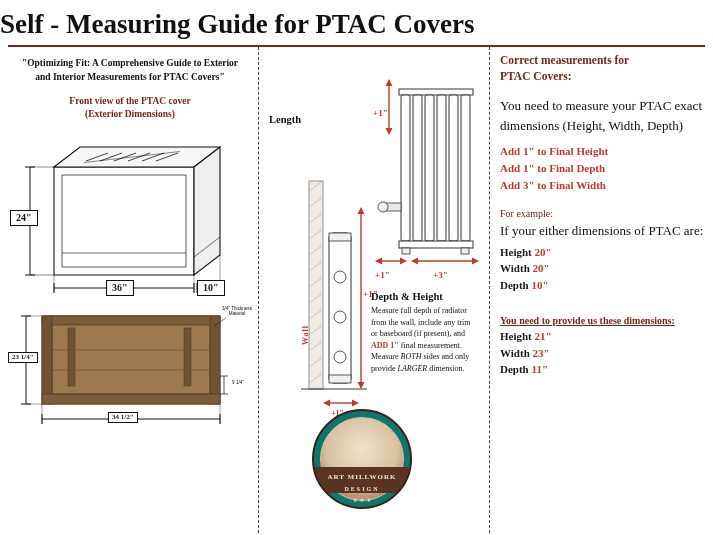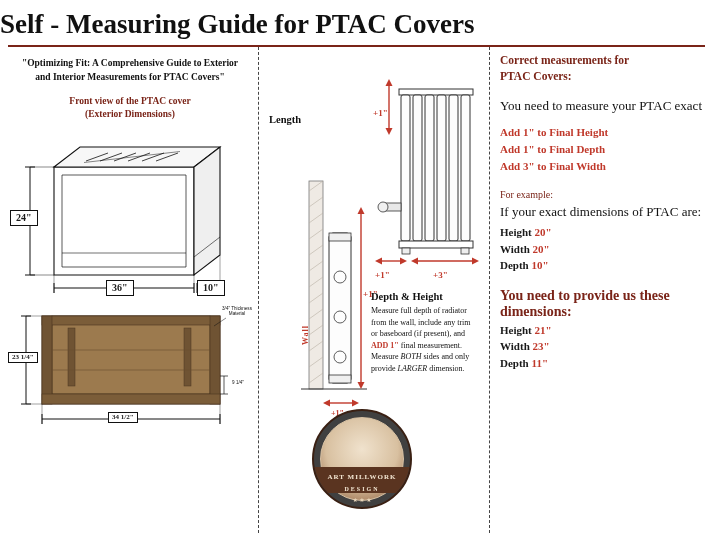--- a/index.html
+++ b/index.html
@@ -174,34 +174,35 @@
     font-size: 11px;
     font-weight: bold;
     line-height: 1.5;
   }
   .r-val {
     color: #c0392b;
   }
   .r-need {
     color: #7a2418;
     font-weight: bold;
-    font-size: 14px;
-    margin-top: 14px;
+    font-size: 10px;
+    margin-top: 22px;
     margin-bottom: 2px;
+    text-decoration: underline;
   }
 
   
   .logo {
     position: absolute;
     left: 53px;
     bottom: 24px;
     width: 96px;
     height: 96px;
     border-radius: 50%;
-    background: #404040;
+    background: #0f766e;
     border: 2px solid #3a2013;
     overflow: hidden;
   }
   .logo .inner {
     position: absolute;
     left: 6px; top: 6px; right: 6px; bottom: 6px;
     border-radius: 50%;
     border: 1px solid #d9c3a5;
     background: radial-gradient(circle at 50% 38%, #f0e2cd 0%, #d8c0a0 55%, #8a5a38 100%);
   }
@@ -449,30 +450,31 @@
   </div>
 
   <div class="col-right">
     <div class="r-head">
       <span>Correct measurements for</span><br>
       <span>PTAC Covers:</span>
     </div>
 
     <div class="r-body">
       <span>You need to measure your PTAC exact</span><br>
+      <span>dimensions (Height, Width, Depth)</span>
     </div>
 
     <div style="margin-top:8px;">
       <div class="r-line-red">Add 1" to Final Height</div>
       <div class="r-line-red">Add 1" to Final Depth</div>
       <div class="r-line-red">Add 3" to Final Width</div>
     </div>
 
     <div class="r-sub">For example:</div>
-    <div class="r-body" style="margin-top:2px;">If your exact dimensions of PTAC are:</div>
+    <div class="r-body" style="margin-top:2px;">If your either dimensions of PTAC are:</div>
 
     <div style="margin-top:3px;">
       <div class="r-item"><span>Height </span><span class="r-val">20"</span></div>
       <div class="r-item"><span>Width </span><span class="r-val">20"</span></div>
       <div class="r-item"><span>Depth </span><span class="r-val">10"</span></div>
     </div>
 
     <div class="r-need">You need to provide us these dimensions:</div>
 
     <div>

